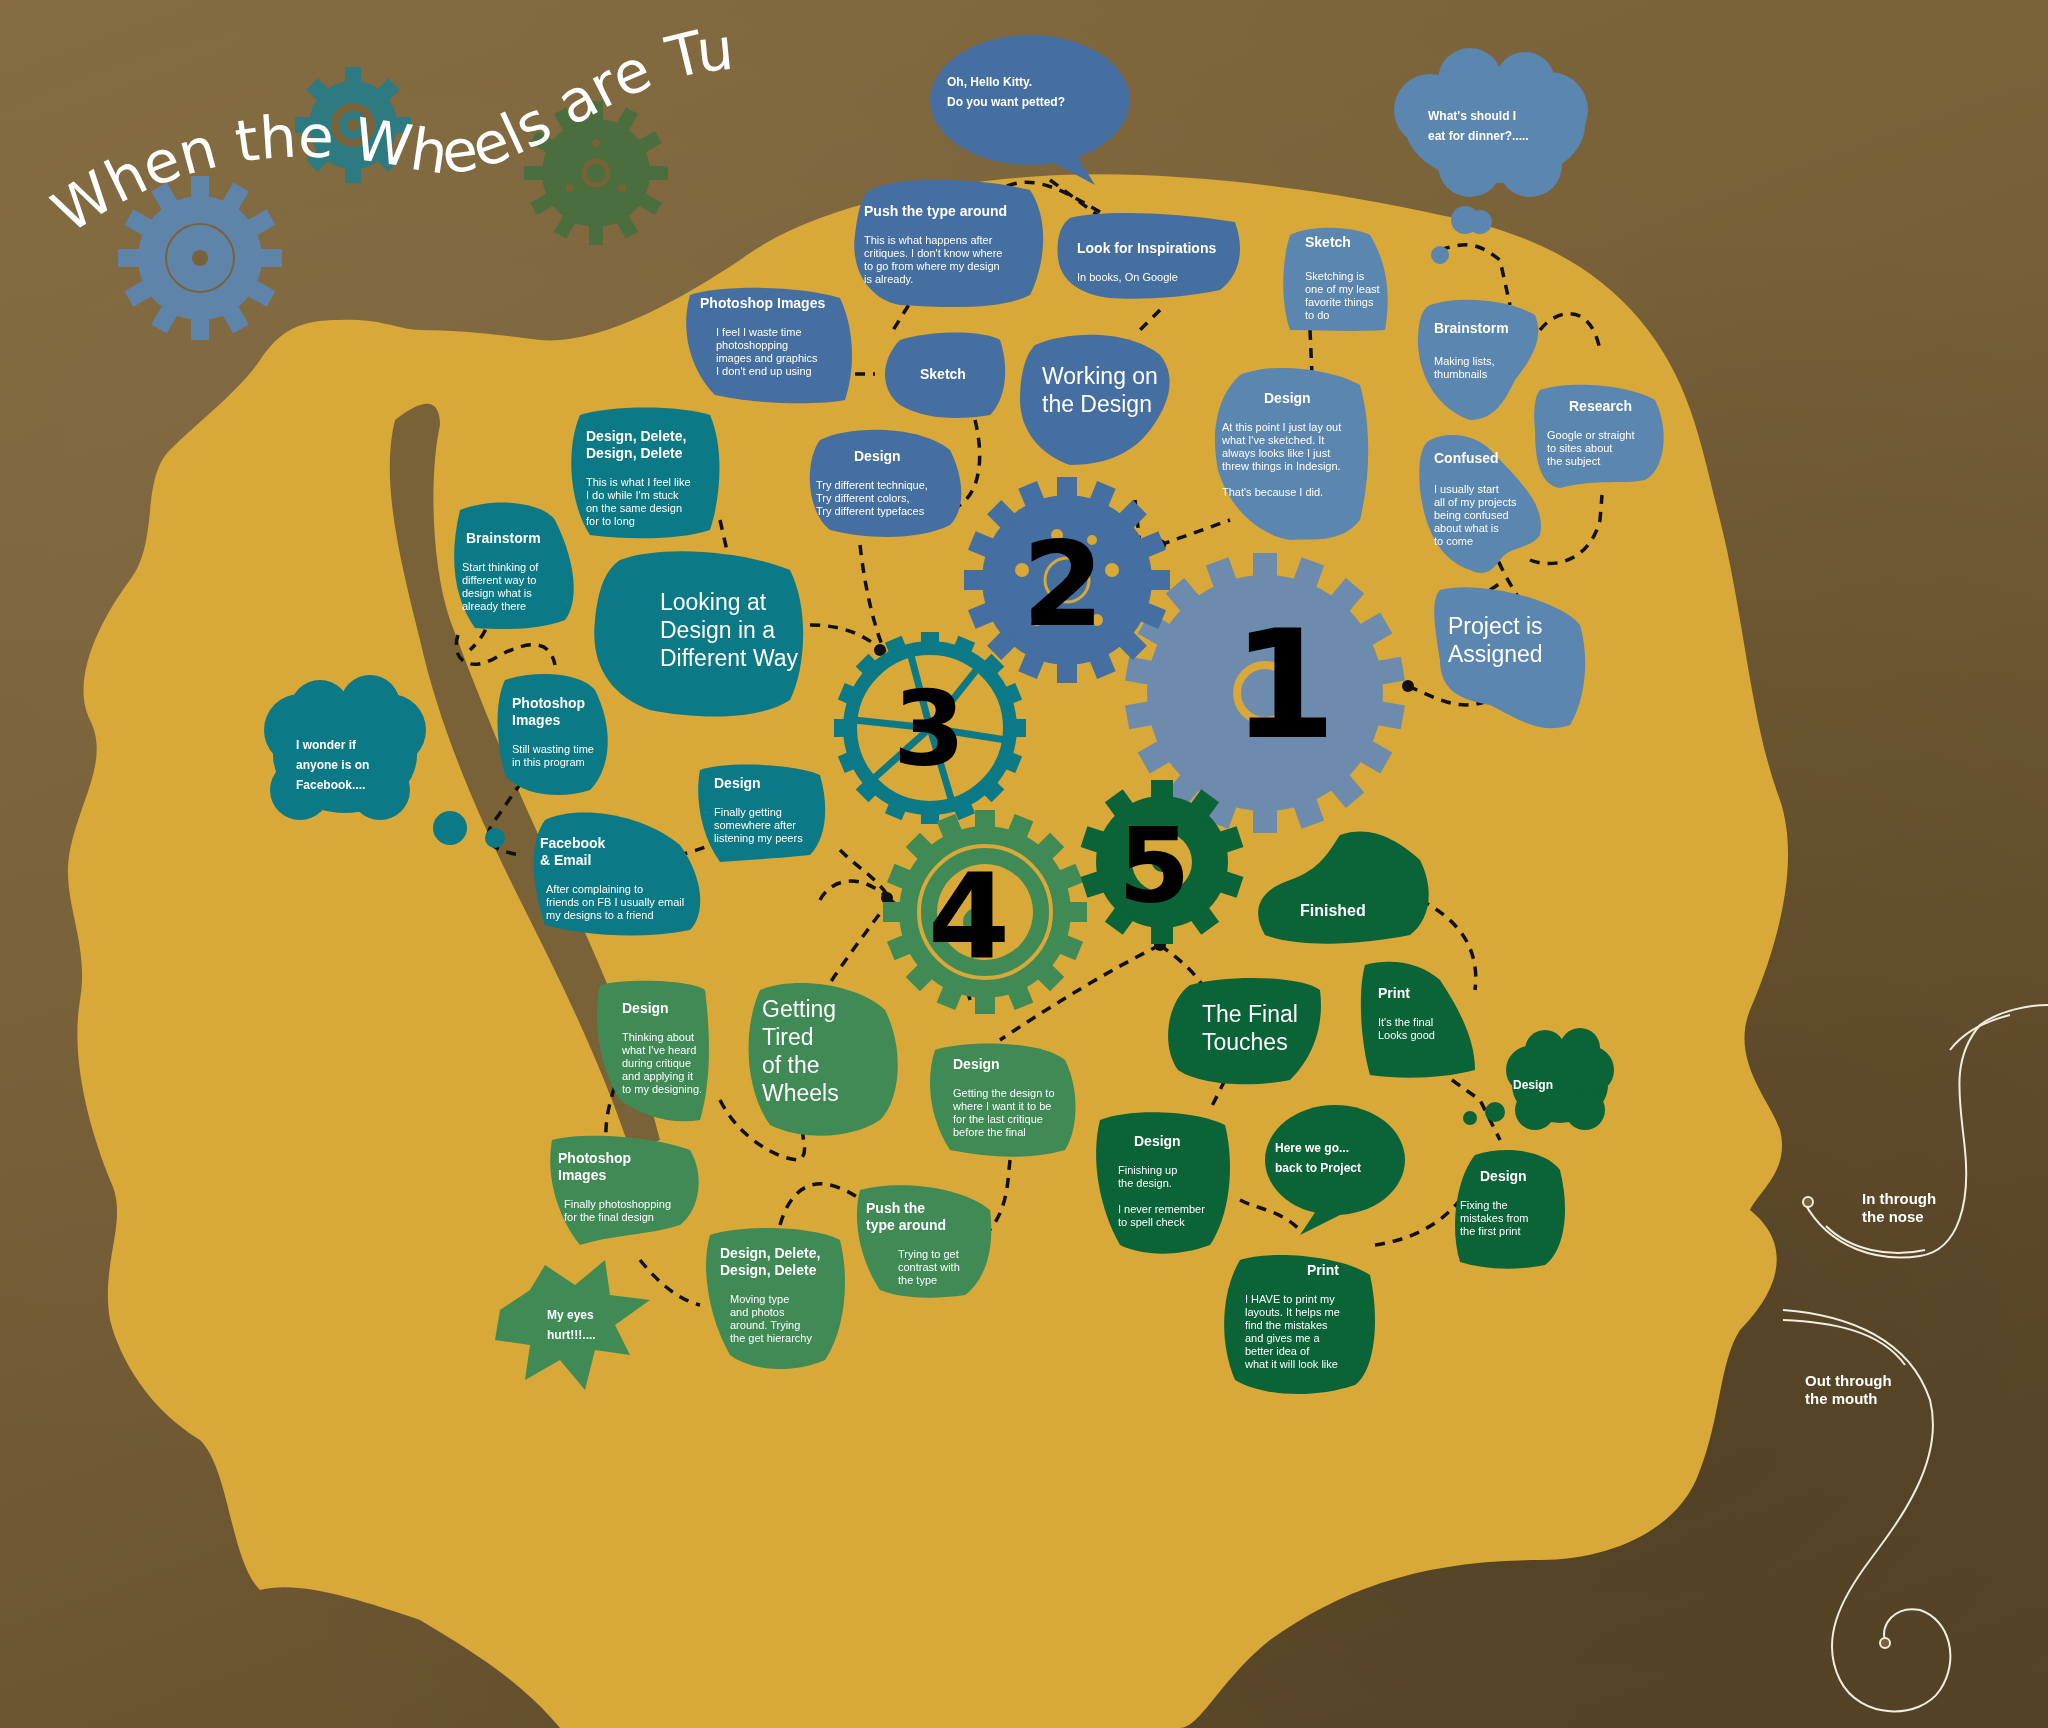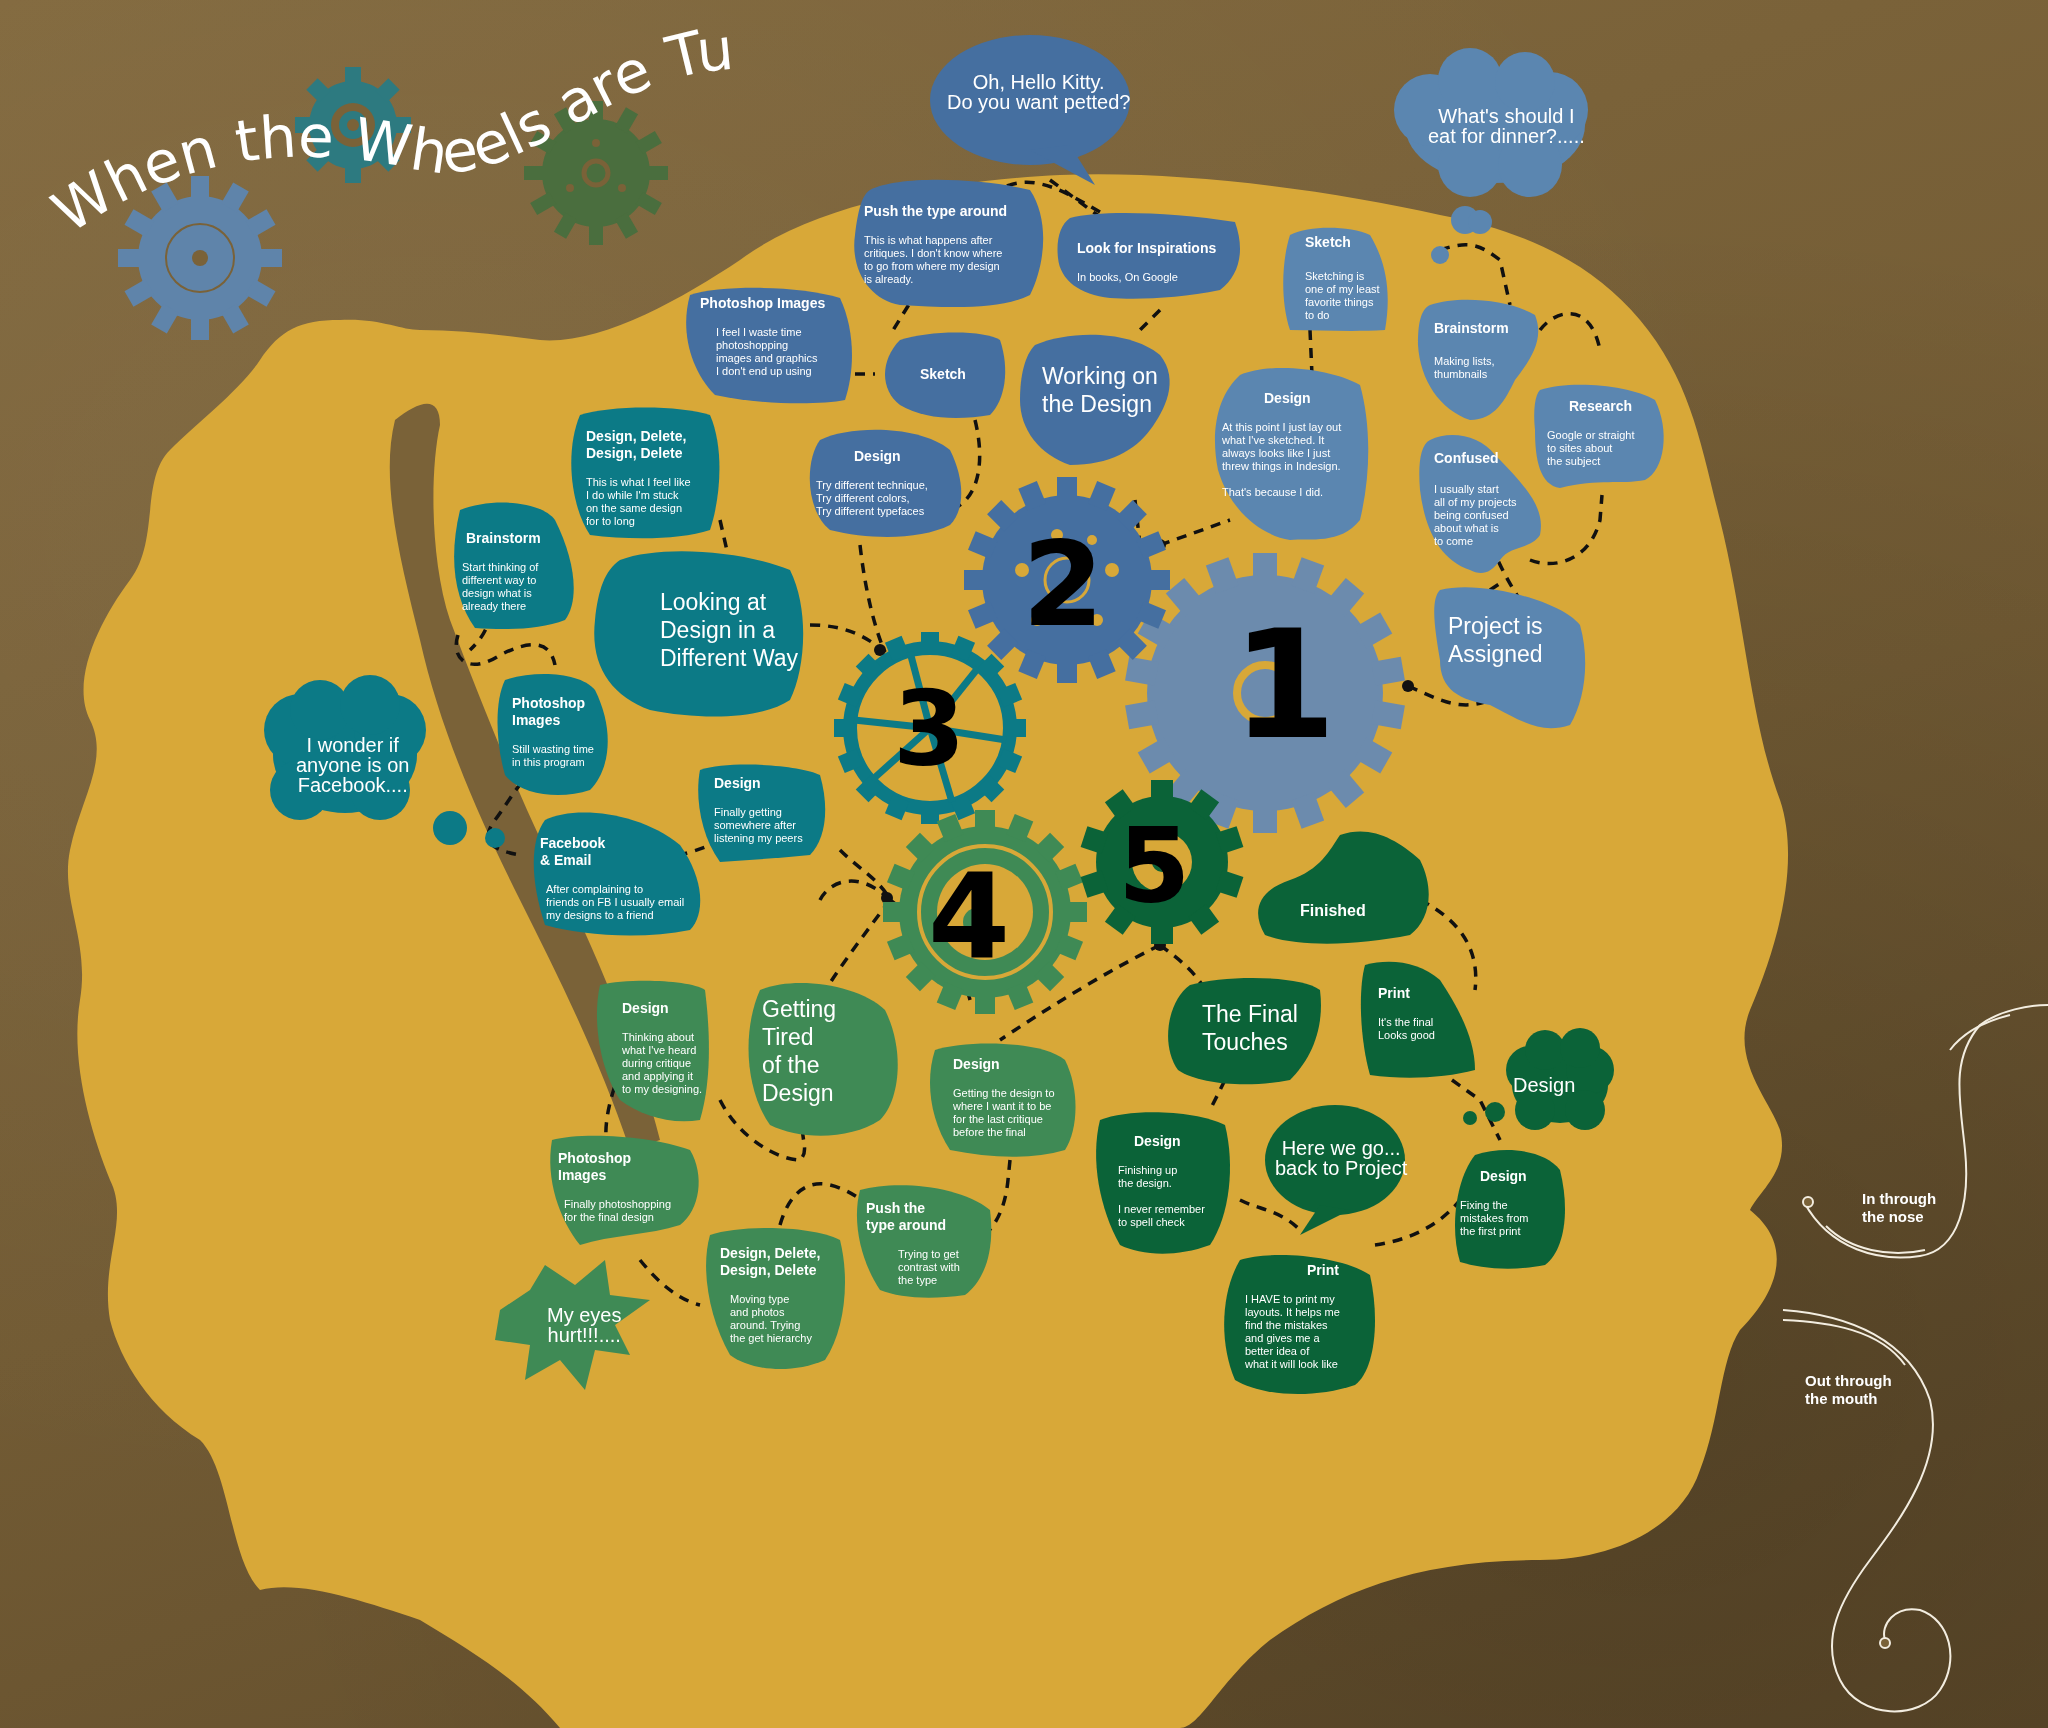--- a/index.html
+++ b/index.html
@@ -6,21 +6,21 @@
   body{width:2048px;height:1728px;position:relative;overflow:hidden;background:#7a6238;font-family:"Liberation Sans","DejaVu Sans",sans-serif;}
   .bg-tex{position:absolute;inset:0;background:
      radial-gradient(ellipse at 20% 30%,rgba(255,255,255,0.04),transparent 60%),
      radial-gradient(ellipse at 80% 80%,rgba(0,0,0,0.18),transparent 60%),
      linear-gradient(160deg,#82693e 0%,#725b34 55%,#5e4a2a 100%);}
   svg.art{position:absolute;left:0;top:0;}
   .bubble{position:absolute;color:#fff;box-sizing:border-box;}
   .bubble .t{font-weight:bold;font-size:14px;line-height:17px;display:block;}
   .bubble .b{font-size:11px;line-height:13px;display:block;margin-top:14px;white-space:pre-line;}
   .big{font-weight:normal;font-size:23px;line-height:28px;white-space:pre-line;}
-  .cloudtxt{font-weight:normal;font-size:20px;line-height:20px;white-space:pre-line;text-align:center;}
+  .cloudtxt{font-weight:bold;font-size:12px;line-height:20px;white-space:pre-line;}
   .num{position:absolute;font-family:"DejaVu Sans",sans-serif;font-weight:bold;color:#000;}
   .title-letter{font-family:"DejaVu Sans",sans-serif;font-size:58px;fill:#fff;}
   .side-note{position:absolute;color:#fff;font-weight:bold;font-size:15px;line-height:18px;white-space:pre-line;}
 </style>
 </head>
 <body>
 
 <div class="bg-tex"></div>
 
 <svg class="art" width="2048" height="1728" viewBox="0 0 2048 1728">
@@ -390,21 +390,21 @@
 <div class="bubble big" style="left:1448px;top:612px;">Project is
 Assigned</div>
 <div class="bubble big" style="left:1042px;top:362px;">Working on
 the Design</div>
 <div class="bubble big" style="left:627px;top:588px;margin-left:33px;">Looking at
 Design in a
 Different Way</div>
 <div class="bubble big" style="left:762px;top:995px;">Getting
 Tired
 of the
-Design</div>
+Wheels</div>
 <div class="bubble big" style="left:1202px;top:1000px;">The Final
 Touches</div>
 
 <div class="bubble cloudtxt" style="left:947px;top:72px;">Oh, Hello Kitty.
 Do you want petted?</div>
 <div class="bubble cloudtxt" style="left:1428px;top:106px;">What's should I
 eat for dinner?.....</div>
 <div class="bubble cloudtxt" style="left:296px;top:735px;">I wonder if
 anyone is on
 Facebook....</div>

